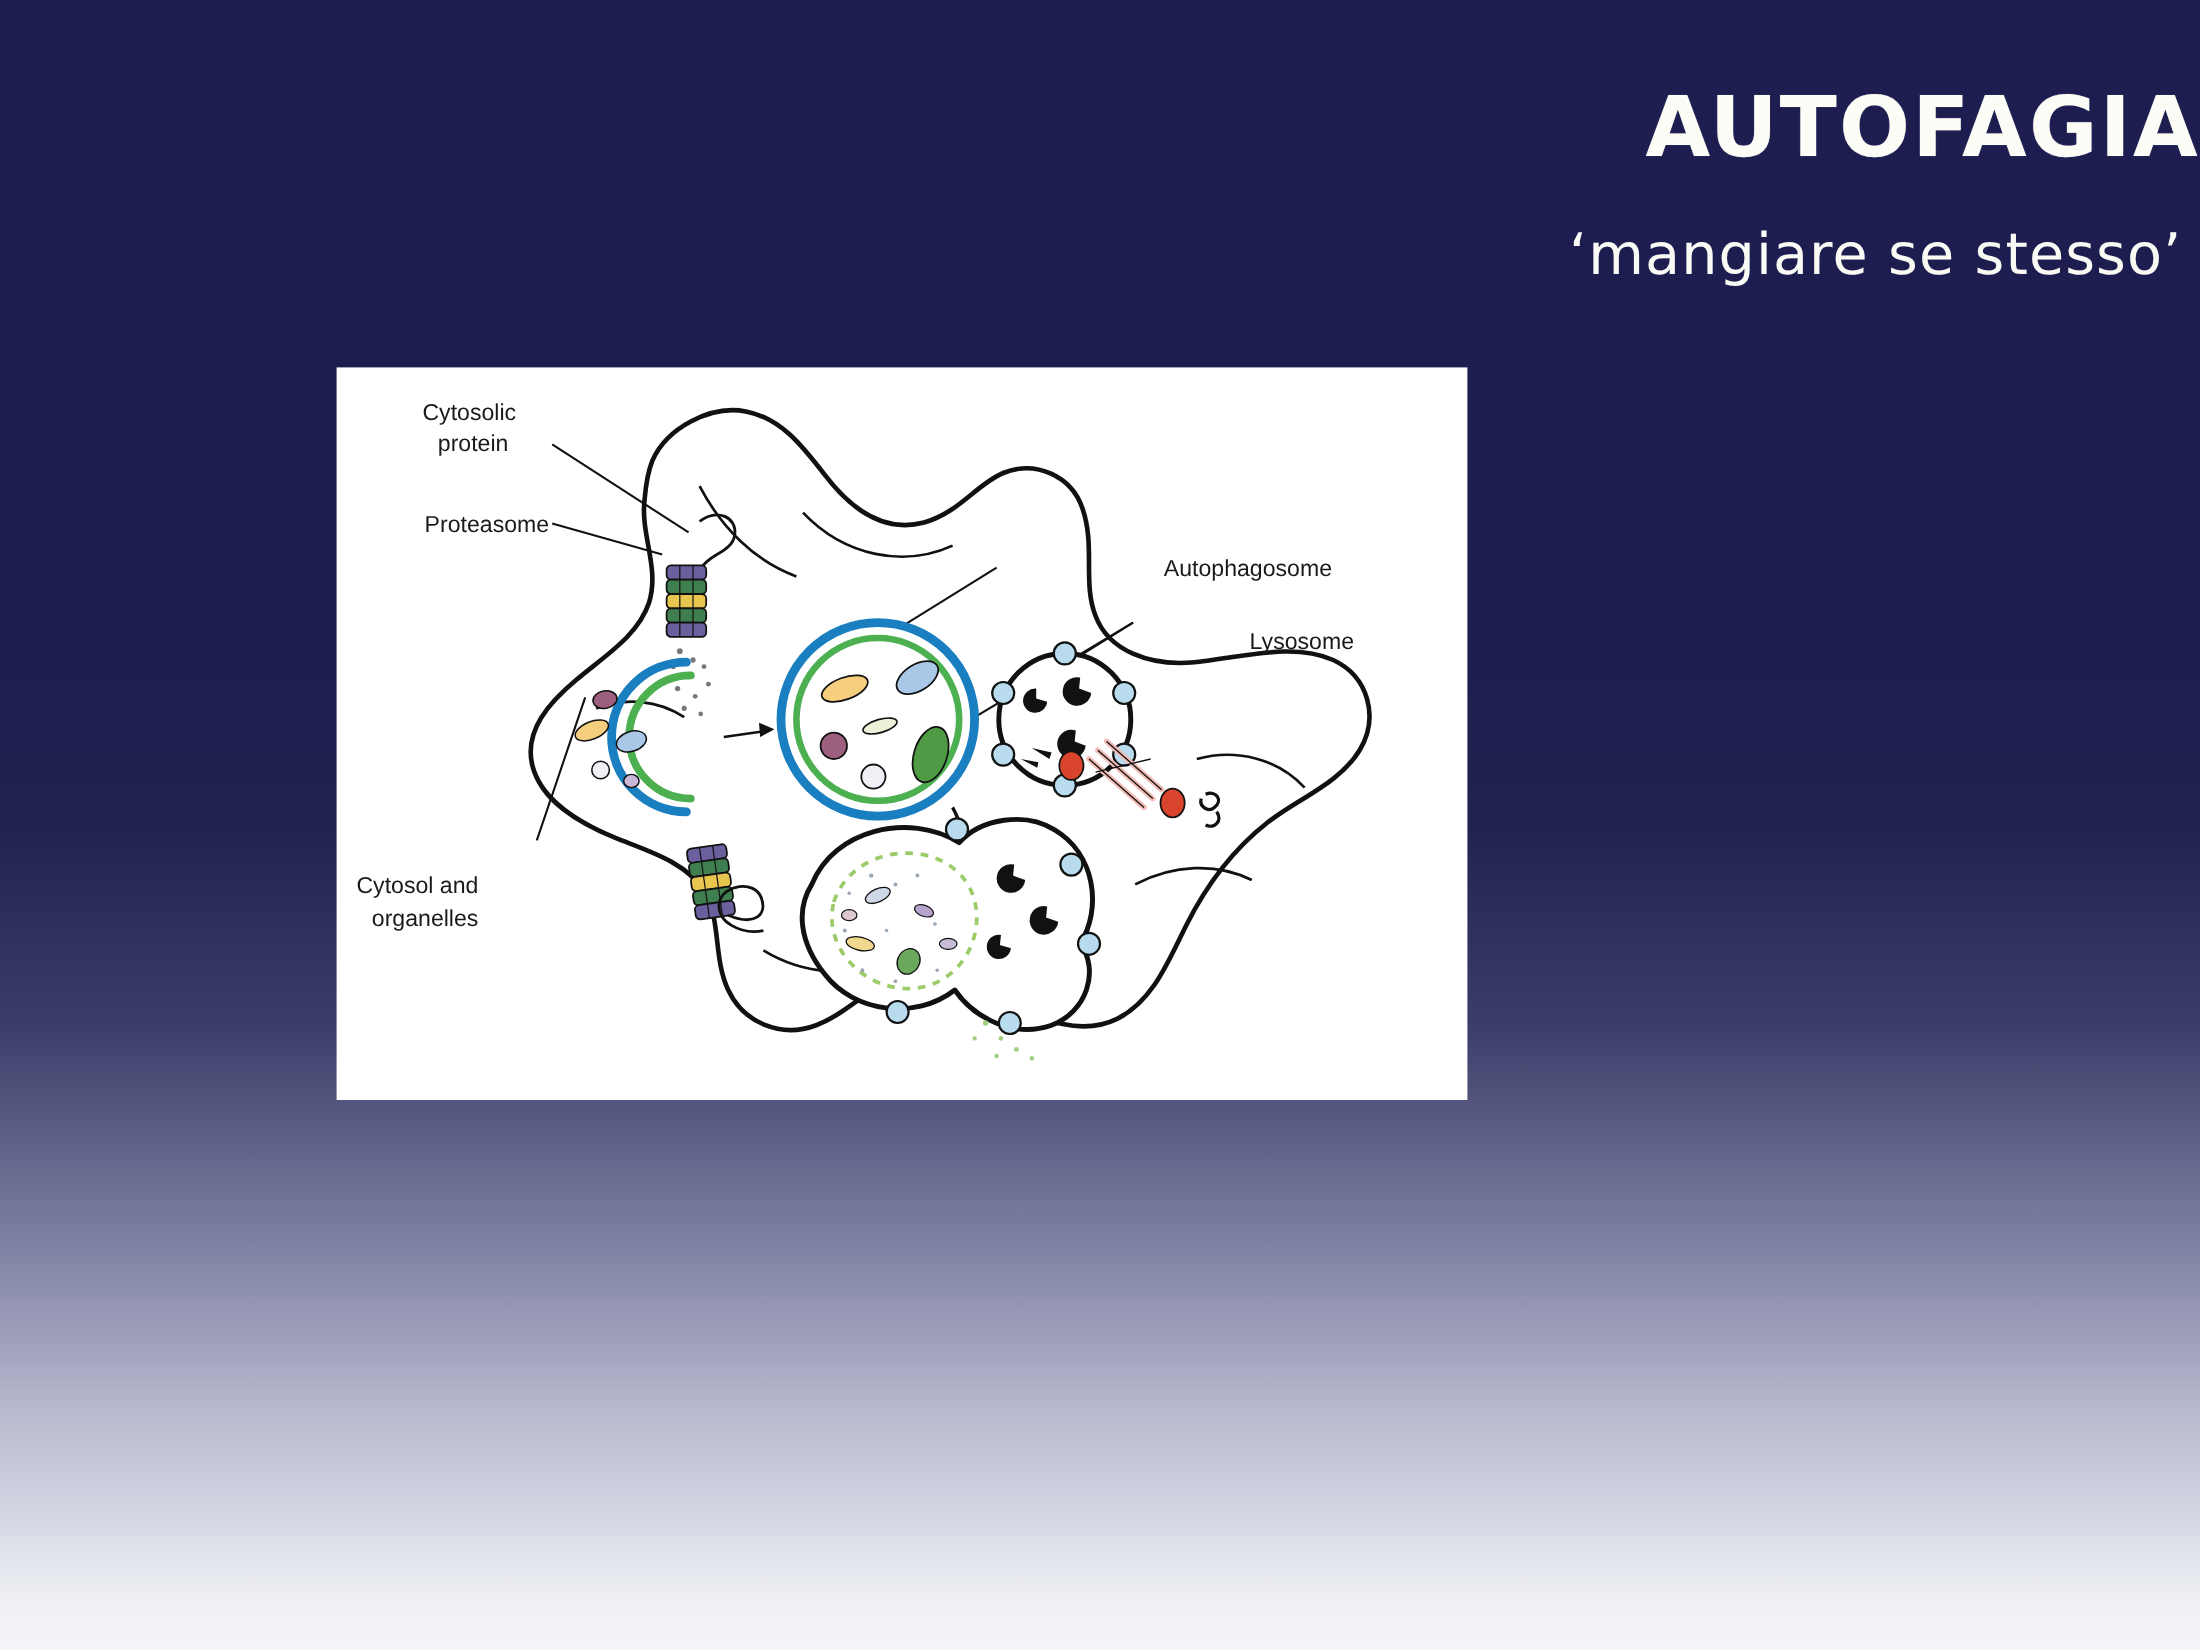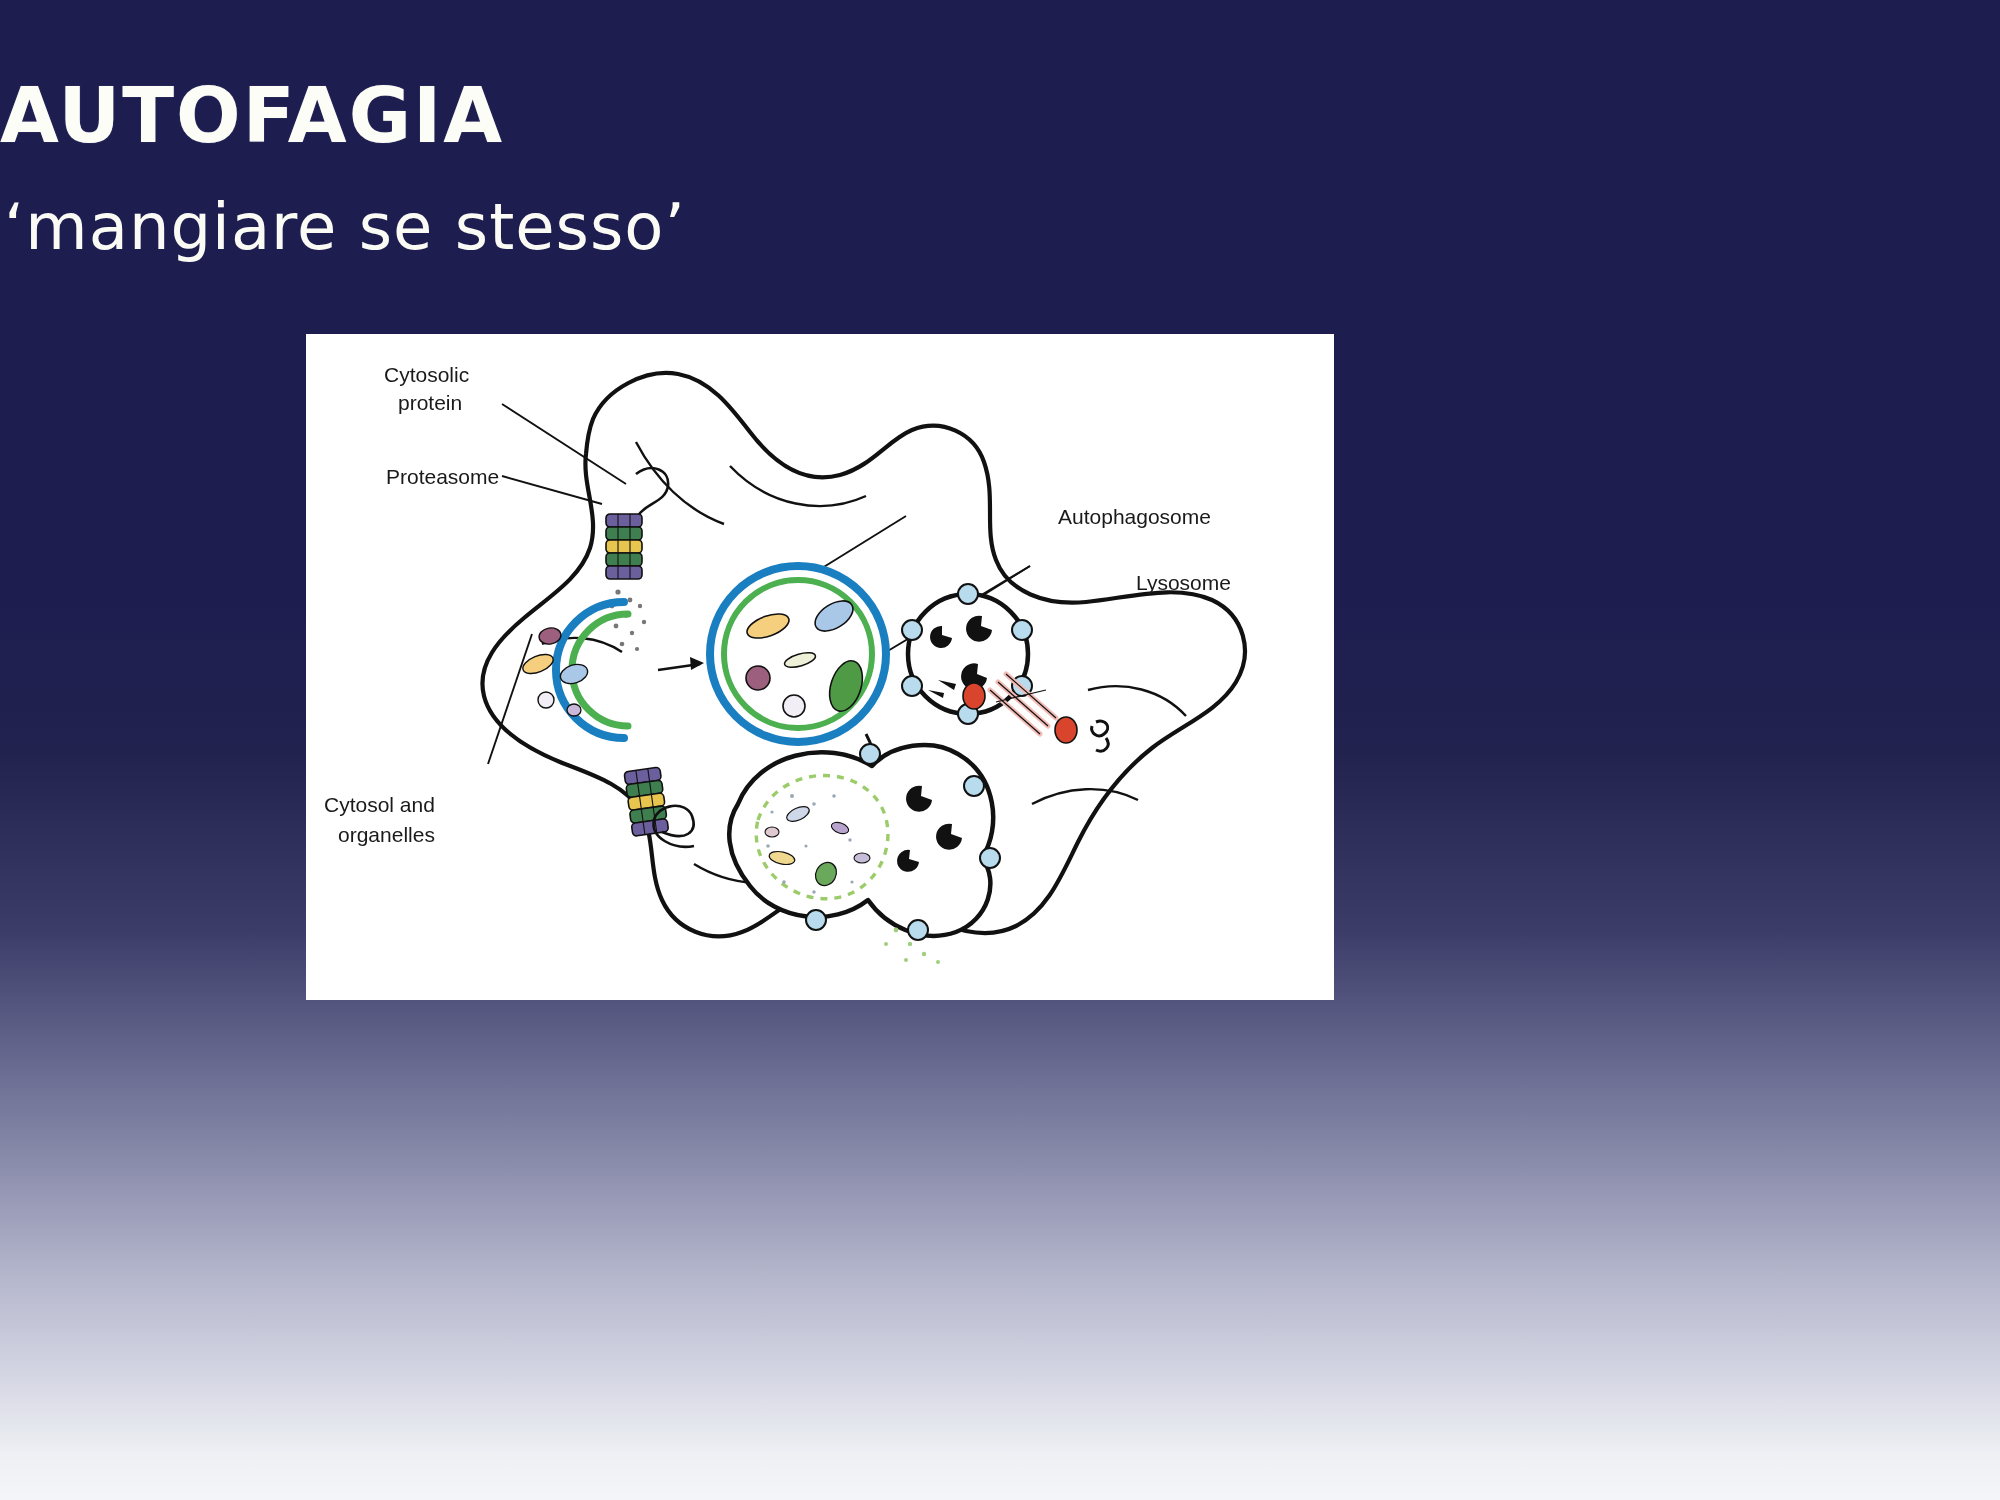--- a/index.html
+++ b/index.html
@@ -26,38 +26,38 @@
        #eef0f4 97%,
        #f4f5f8 100%);
   }
 
   
   .title-block {
     position: absolute;
     left: 0;
     top: 78px;
     width: 2000px;
-    text-align: left;
+    text-align: right;
   }
   #title {
     font-family: "DejaVu Sans", sans-serif;
     font-weight: bold;
     font-size: 76px;
     letter-spacing: 2px;
     color: #fdfdf8;
     line-height: 1.0;
     margin: 0;
     text-shadow: 0 0 1px rgba(255,255,255,.4);
   }
   #subtitle {
     font-family: "DejaVu Sans", sans-serif;
-    font-size: 64px;
+    font-size: 52px;
     font-weight: normal;
     color: #fbfbf5;
-    margin: 4px;
+    margin: 16px;
     padding-top: 32px;
     letter-spacing: 1px;
   }
 
   
   #figure-panel {
     position: absolute;
     left: 306px;
     top: 334px;
     width: 1028px;

